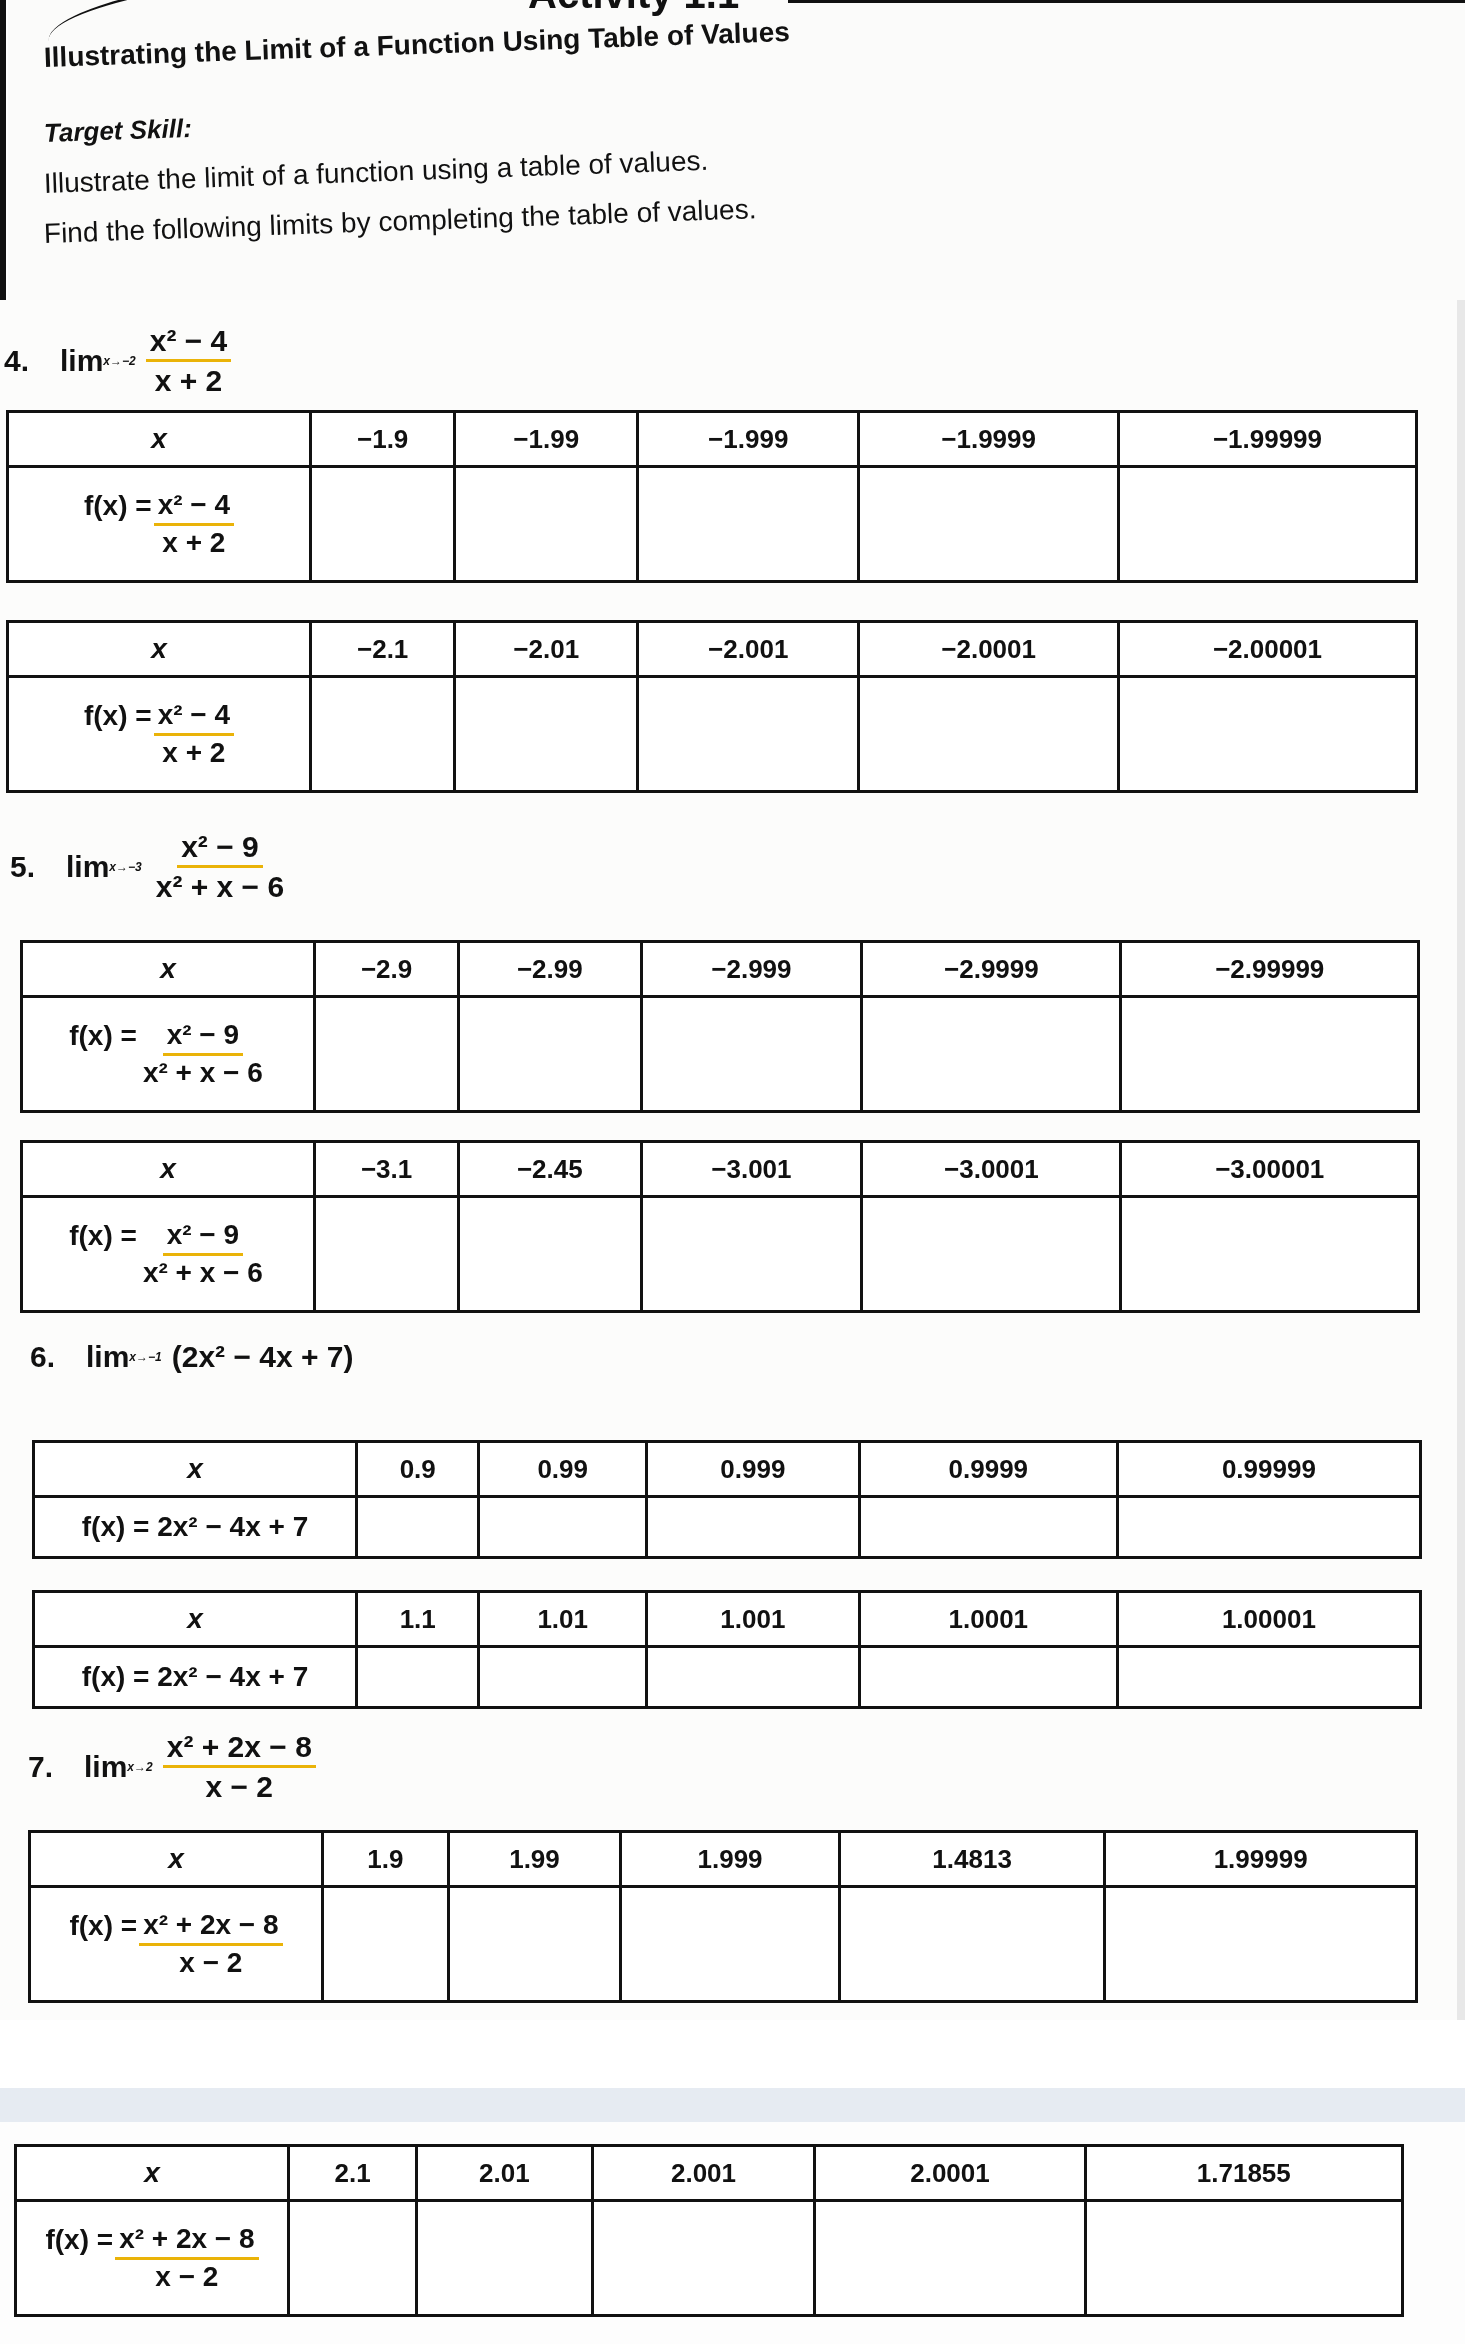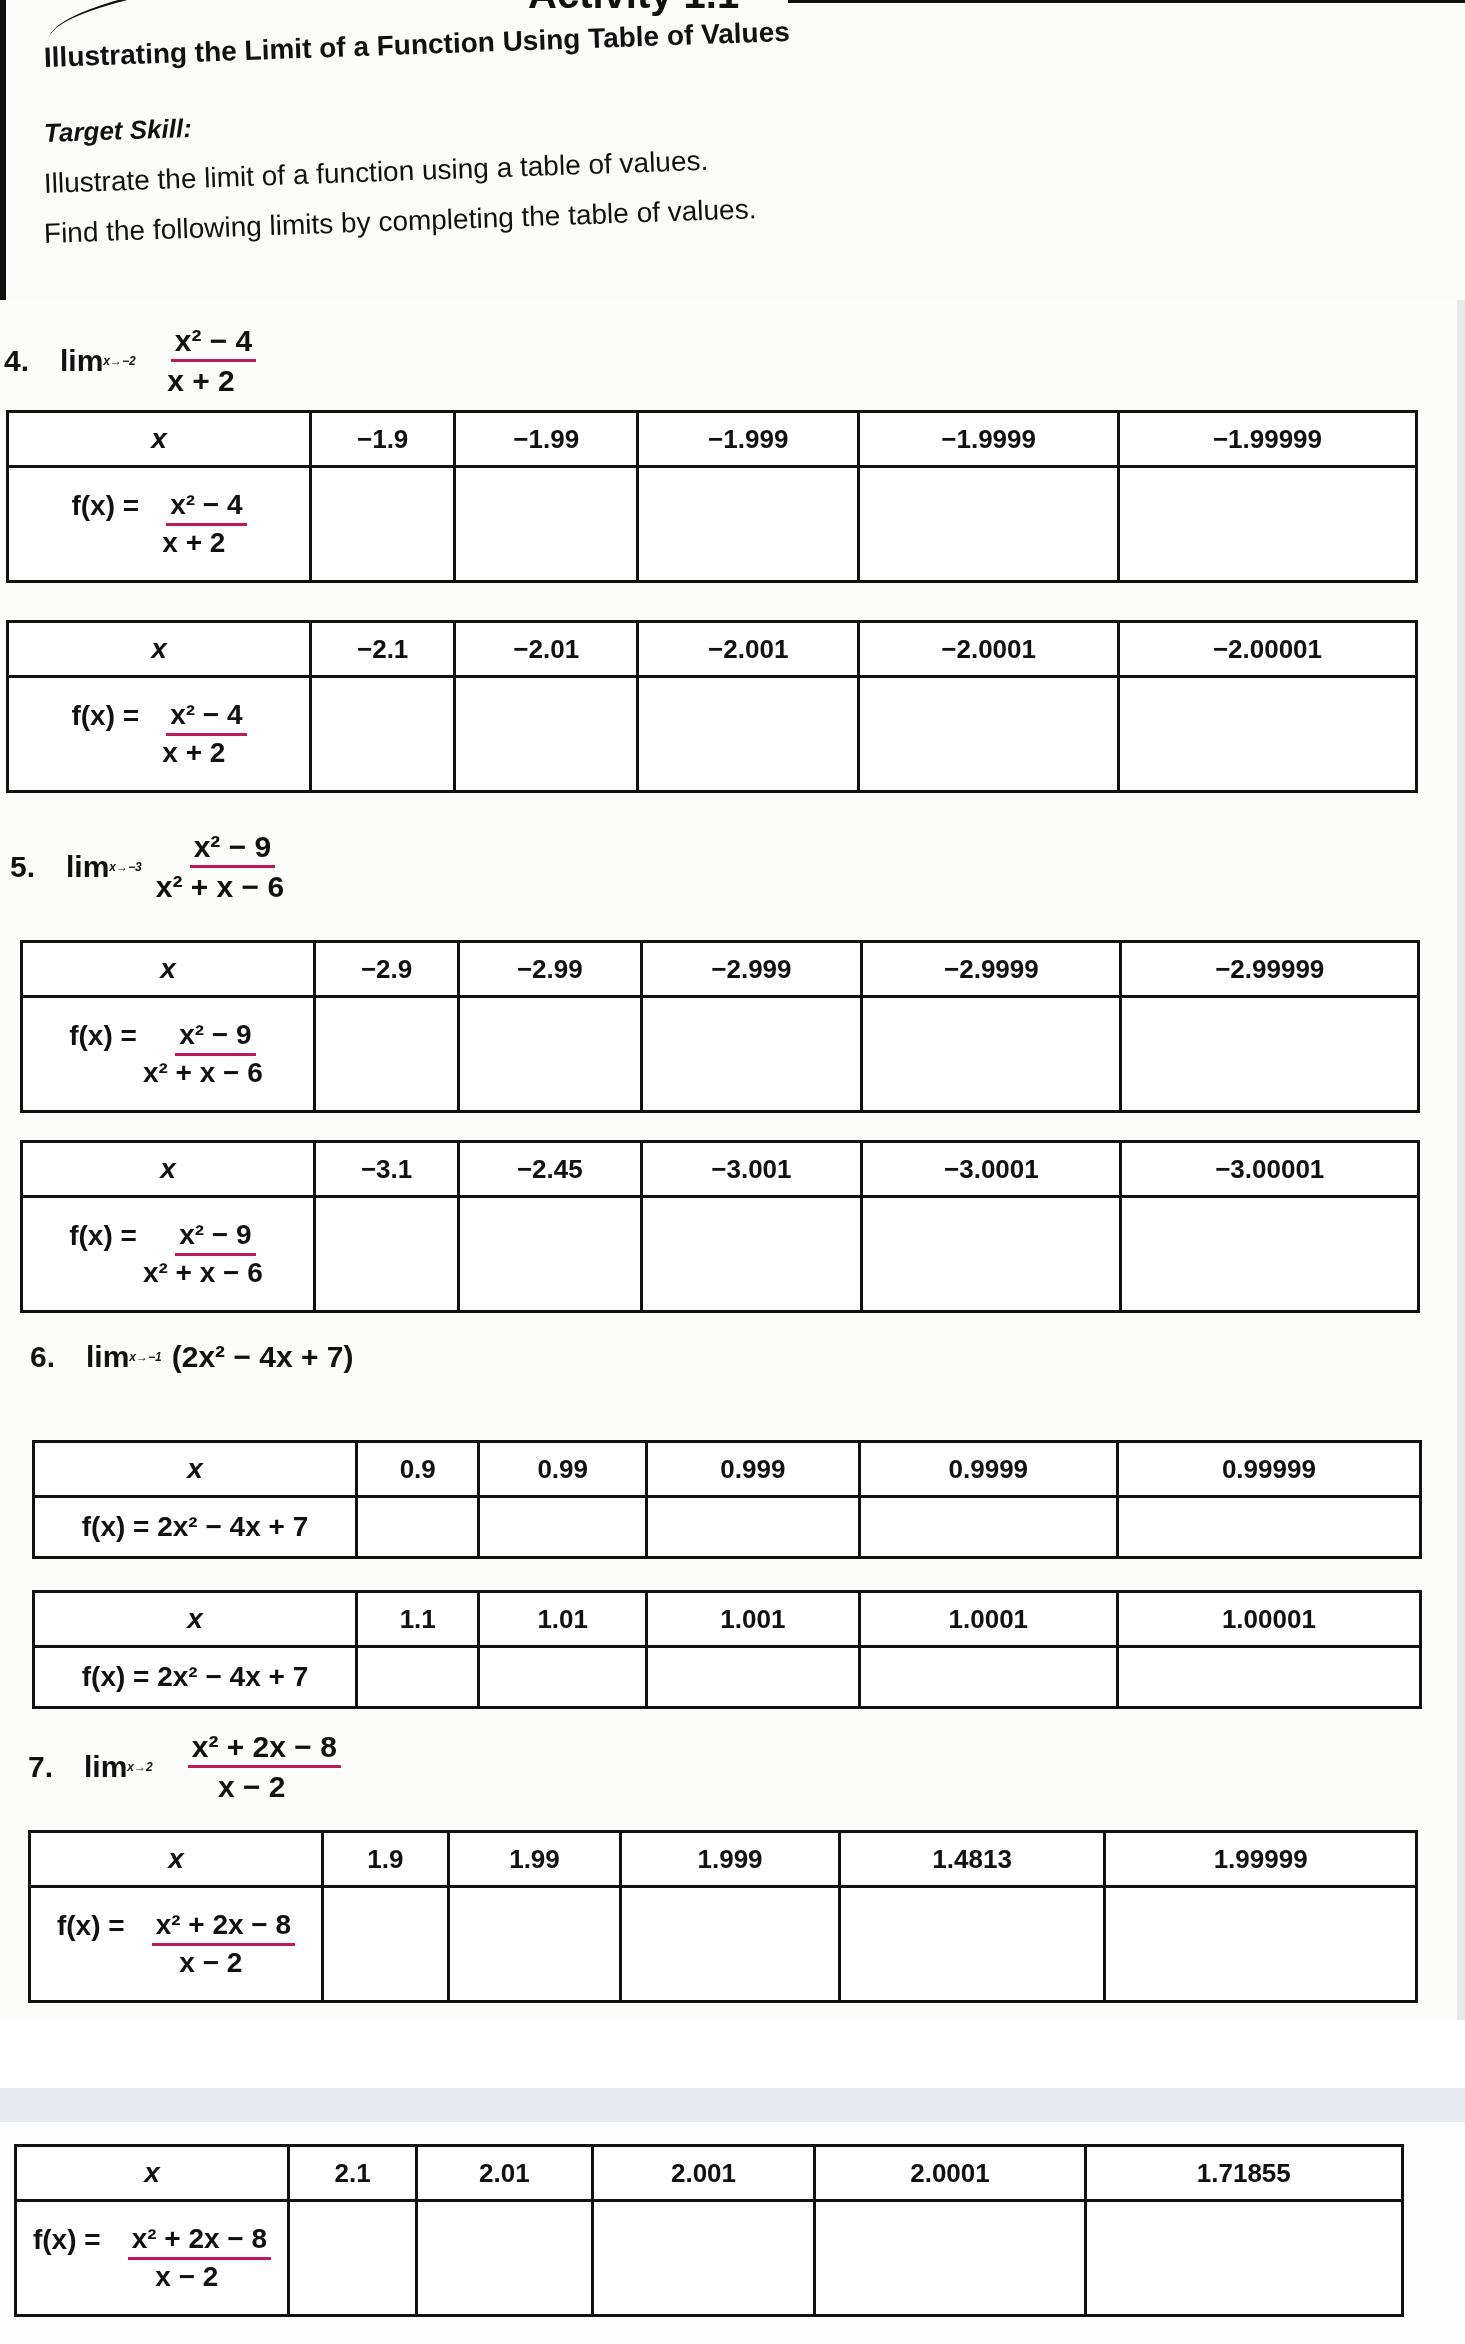--- a/index.html
+++ b/index.html
@@ -30,21 +30,21 @@
     }
     .activity-rule { position: absolute; left: 780px; top: 0px; width: 680px; height: 3px; background: #111; }
 
     .hdr { position: absolute; left: 36px; transform: rotate(-2deg); transform-origin: left center; }
     .h-title { top: 42px; font-size: 28px; font-weight: bold; }
     .h-skill { top: 118px; font-size: 26px; font-weight: bold; font-style: italic; }
     .h-desc { top: 168px; font-size: 28px; }
     .h-inst { top: 218px; font-size: 28px; }
 
     .frac { display: inline-flex; flex-direction: column; align-items: center; vertical-align: middle; line-height: 1.1; }
-    .frac .num { padding: 0 4px 2px; border-bottom: 3px solid #be185d; margin-left: 25px; }
+    .frac .num { padding: 0 4px 2px; border-bottom: 3px solid #eab308; }
     .frac .den { padding: 2px 4px 0; }
     .problem { position: absolute; font-size: 30px; font-weight: bold; display: flex; align-items: center; gap: 10px; }
     .pnum { width: 46px; }
     .lim { display: inline-flex; flex-direction: row; align-items: center; }
     .lim .sub { font-size: 12px; font-style: italic; font-weight: bold; }
 
     table.vals {
       position: absolute; border-collapse: collapse; background: #fff;
       font-size: 26px; font-weight: bold;
     }

